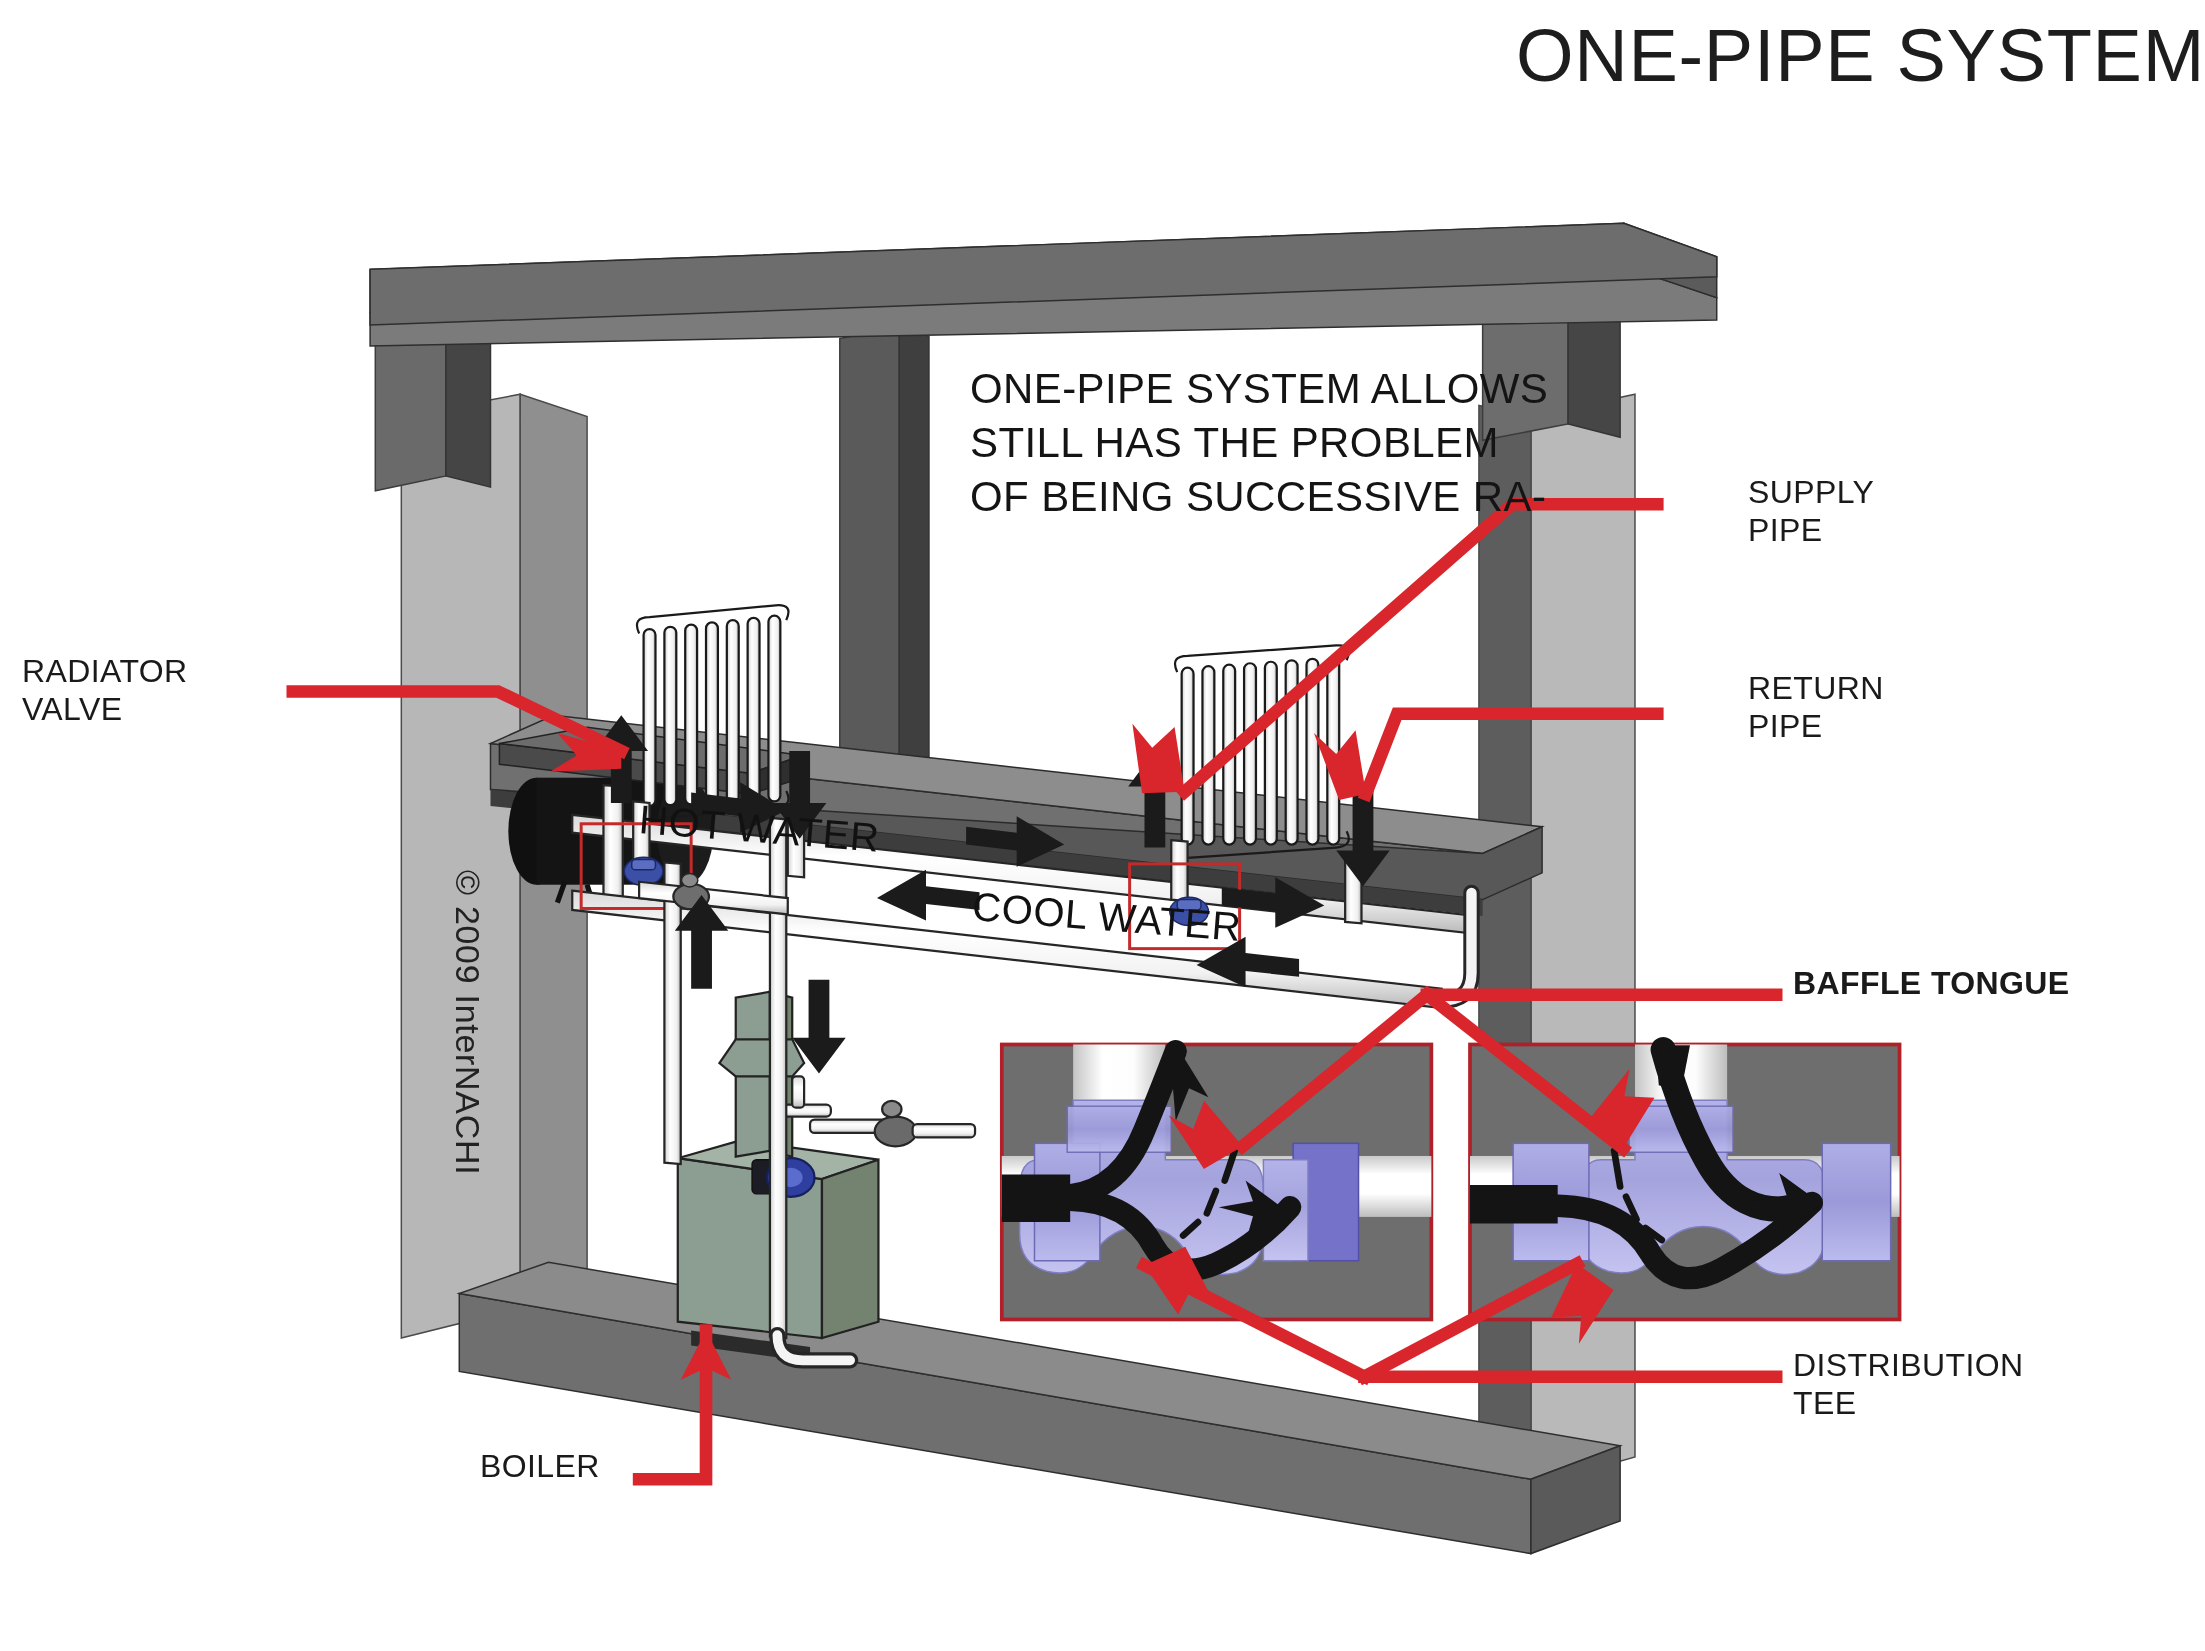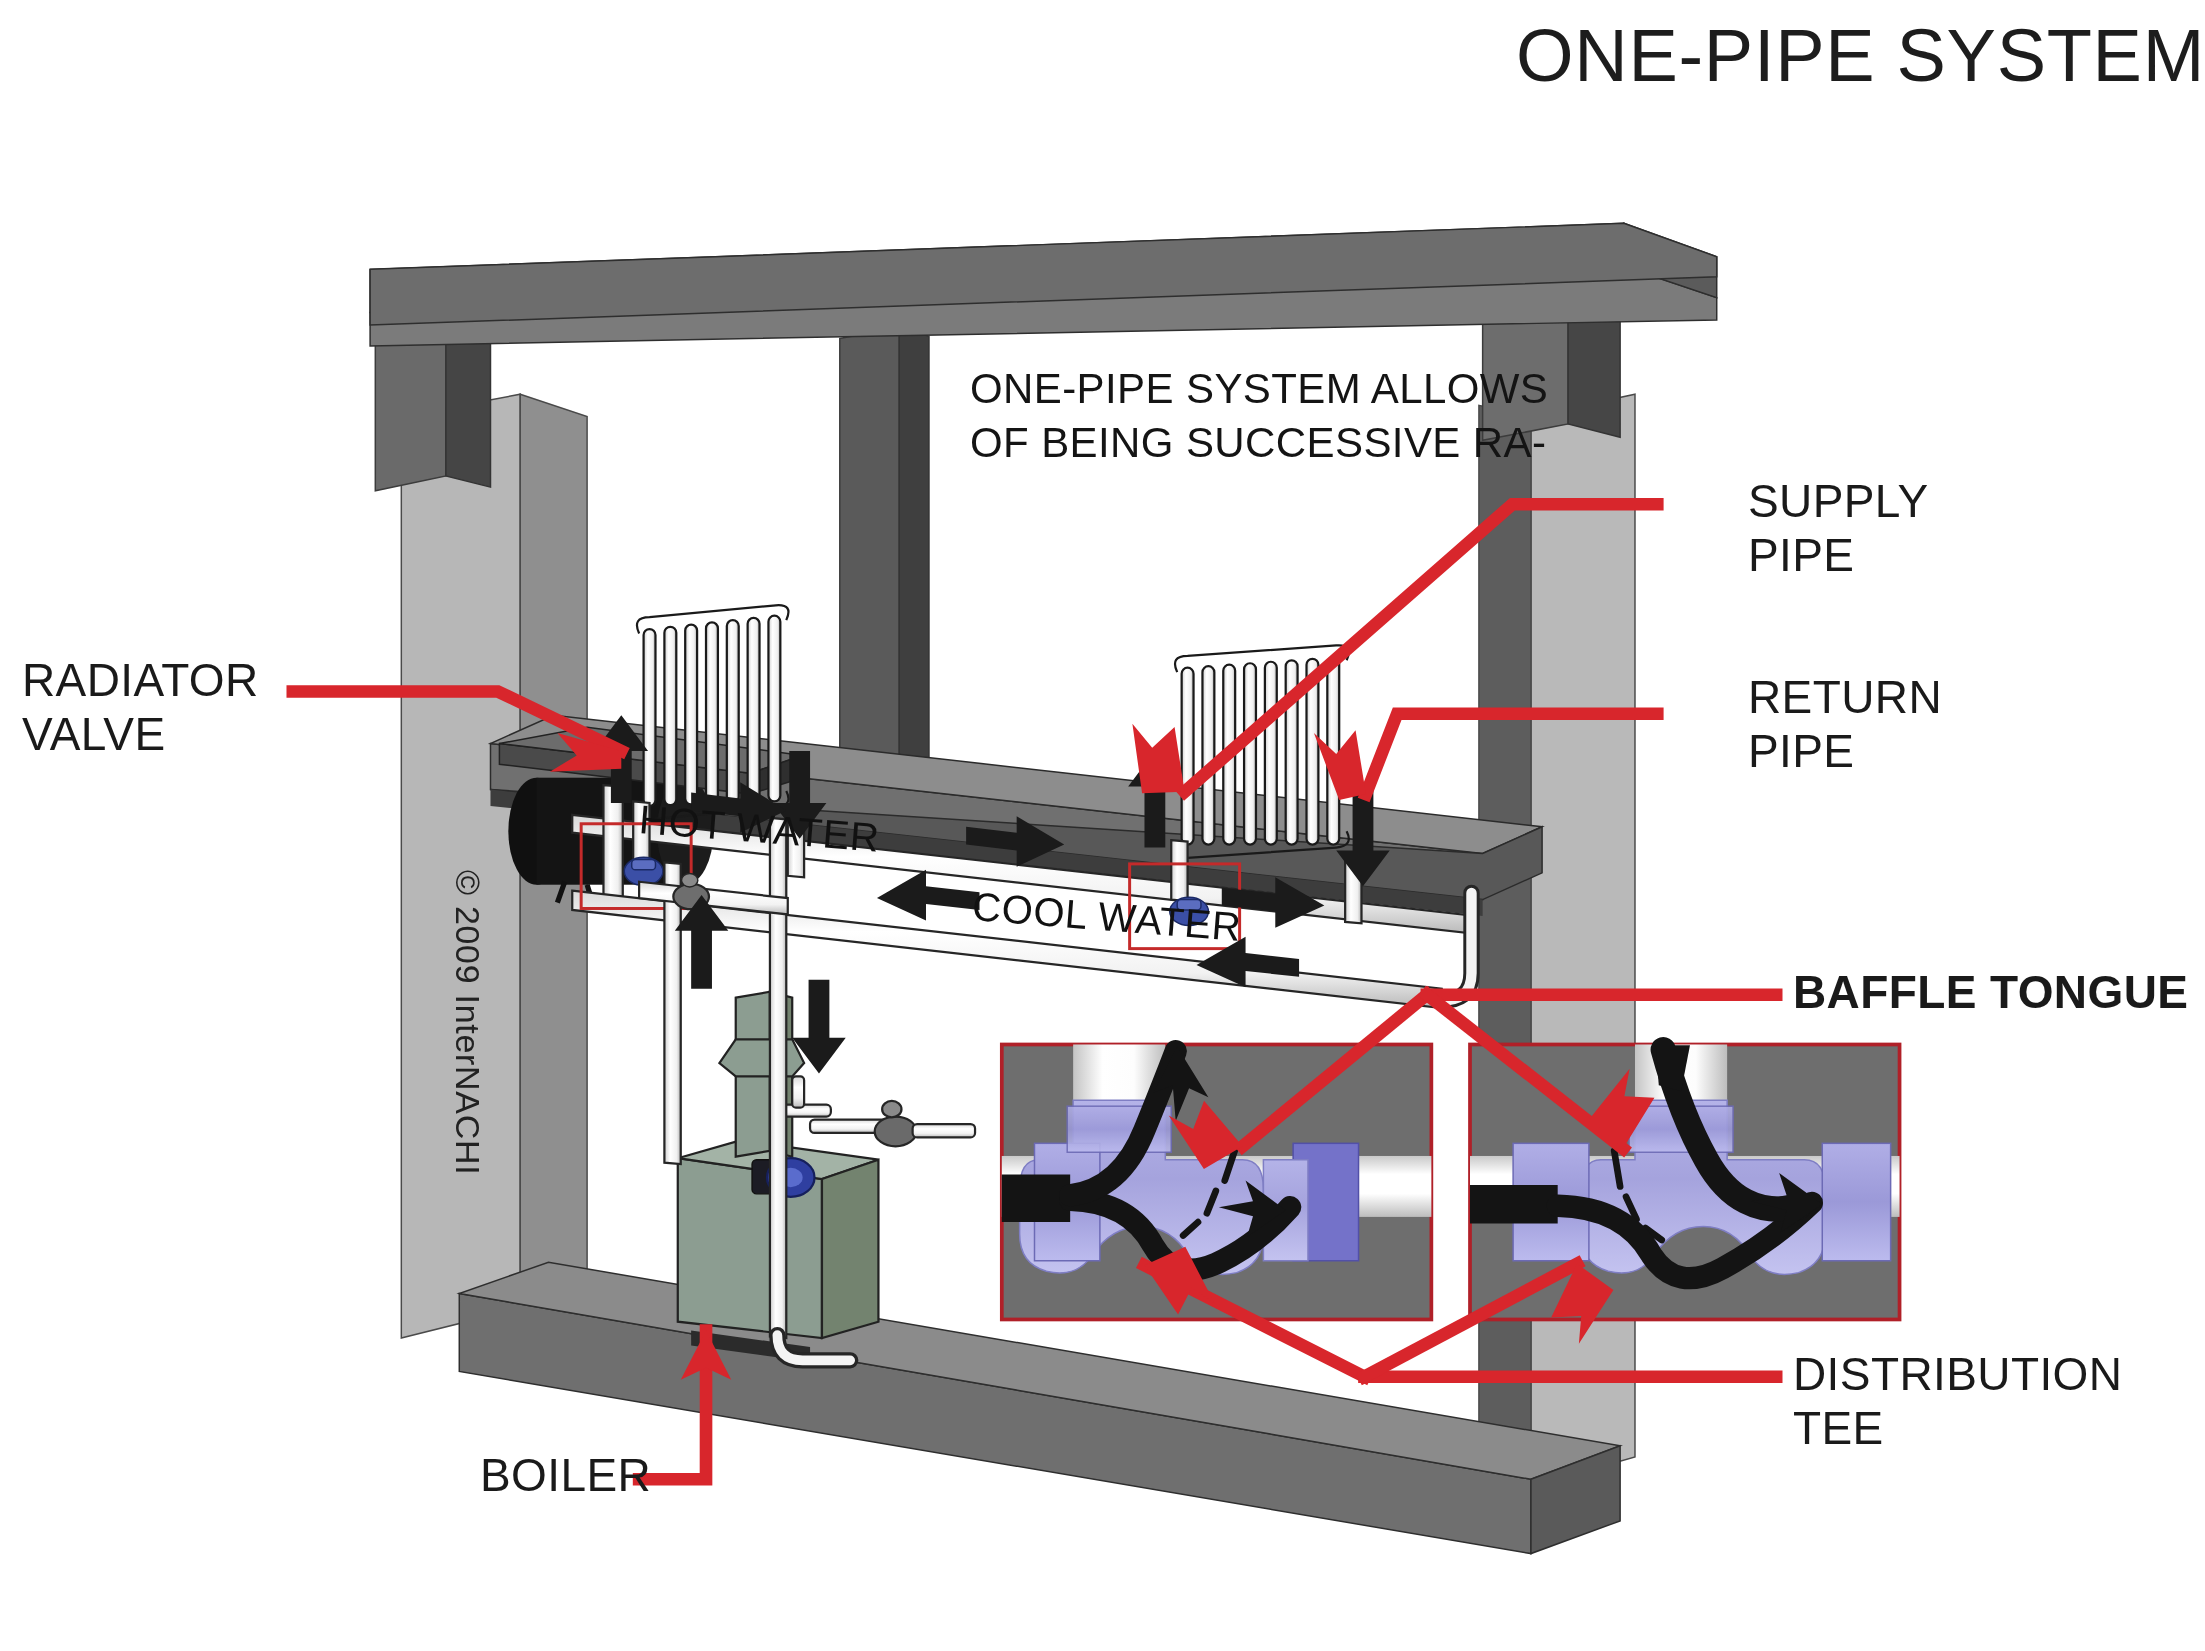--- a/index.html
+++ b/index.html
@@ -10,21 +10,21 @@
   svg.layer{position:absolute;left:0;top:0;width:2205px;height:1652px;}
   .title{
     position:absolute;left:0;top:13.4px;width:2205px;text-align:right;
     font-size:74px;letter-spacing:0.7px;font-weight:400;color:#1d1d1d;
     white-space:nowrap;
   }
   .note{
     position:absolute;left:970px;top:362px;width:595px;
     font-size:42px;line-height:1.29;color:#141414;letter-spacing:0.4px;
   }
-  .lbl{position:absolute;font-size:46px;line-height:1.18;color:#1a1a1a;
+  .lbl{position:absolute;font-size:32px;line-height:1.18;color:#1a1a1a;
        letter-spacing:0.4px;white-space:pre-line;}
   .copy{
     position:absolute;left:487px;top:870px;width:416px;
     transform-origin:0 0;transform:rotate(90deg);
     font-size:34px;color:#222;letter-spacing:0.7px;white-space:nowrap;
   }
   .flowtxt{position:absolute;font-size:40px;color:#111;letter-spacing:0.7px;white-space:nowrap;}
 </style>
 </head>
 <body>
@@ -380,20 +380,21 @@
       <path d="M1672,1542 l-6,-80 l-34,22 l-16,-34 l-4,86 z" transform="rotate(-36 1672 1542)"></path>
       <path d="M2184,1545 l-6,-80 l-34,22 l-16,-34 l-4,86 z" transform="rotate(36 2184 1545)"></path>
       <path d="M1540,1702 l6,80 l34,-22 l16,34 l4,-86 z" transform="rotate(-30 1540 1702)"></path>
       <path d="M2122,1700 l6,80 l34,-22 l16,34 l4,-86 z" transform="rotate(30 2122 1700)"></path>
       <path d="M950,1790 l-34,66 l34,-16 l34,16 z"></path>
     </g>
   </svg>
 
   <div class="note">
     <div>ONE-PIPE SYSTEM ALLOWS</div>
+    <div>STILL HAS THE PROBLEM</div>
     <div>OF BEING SUCCESSIVE RA-</div>
   </div>
 
   <div class="lbl" style="left:22px;top:653px;width:268px;">RADIATOR
 VALVE</div>
 
   <div class="lbl" style="left:1748px;top:474px;">SUPPLY
 PIPE</div>
 
   <div class="lbl" style="left:1748px;top:670px;">RETURN

